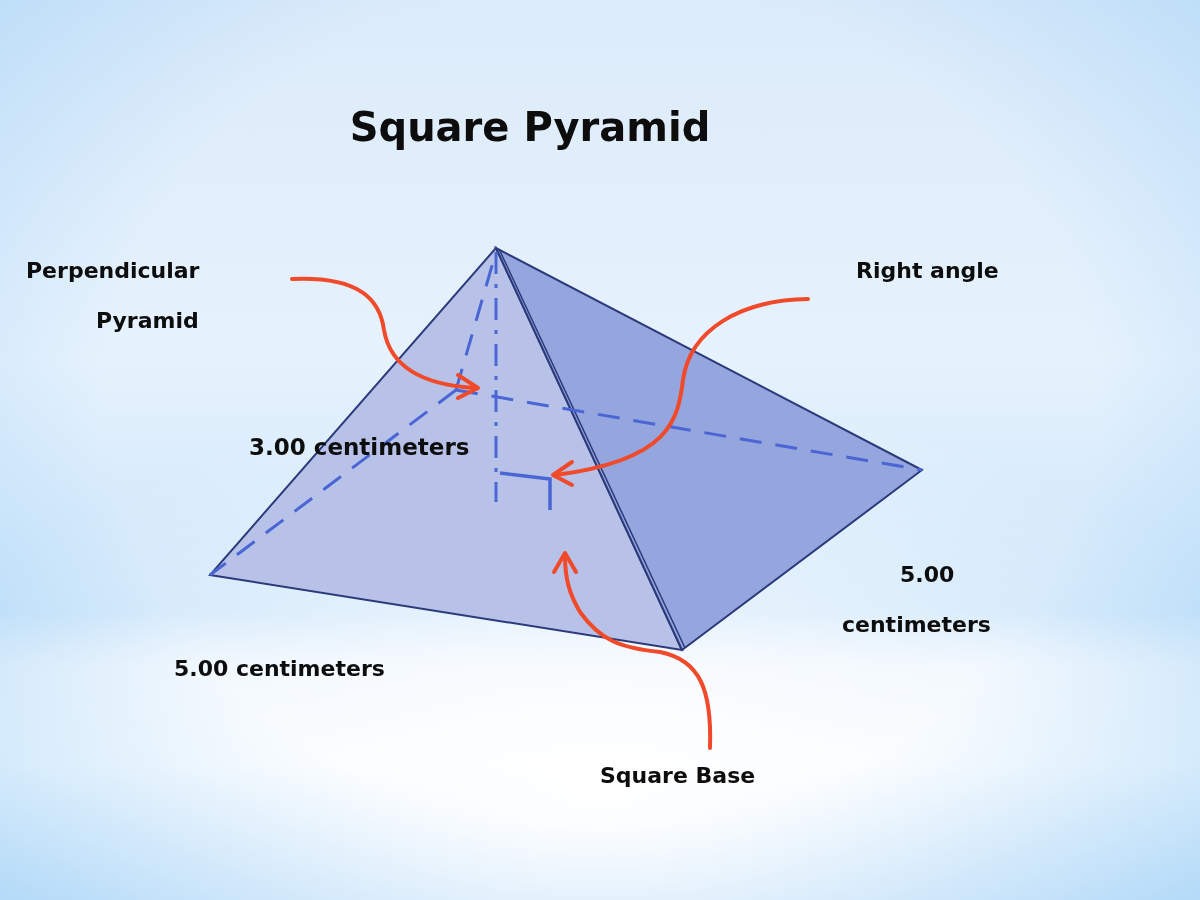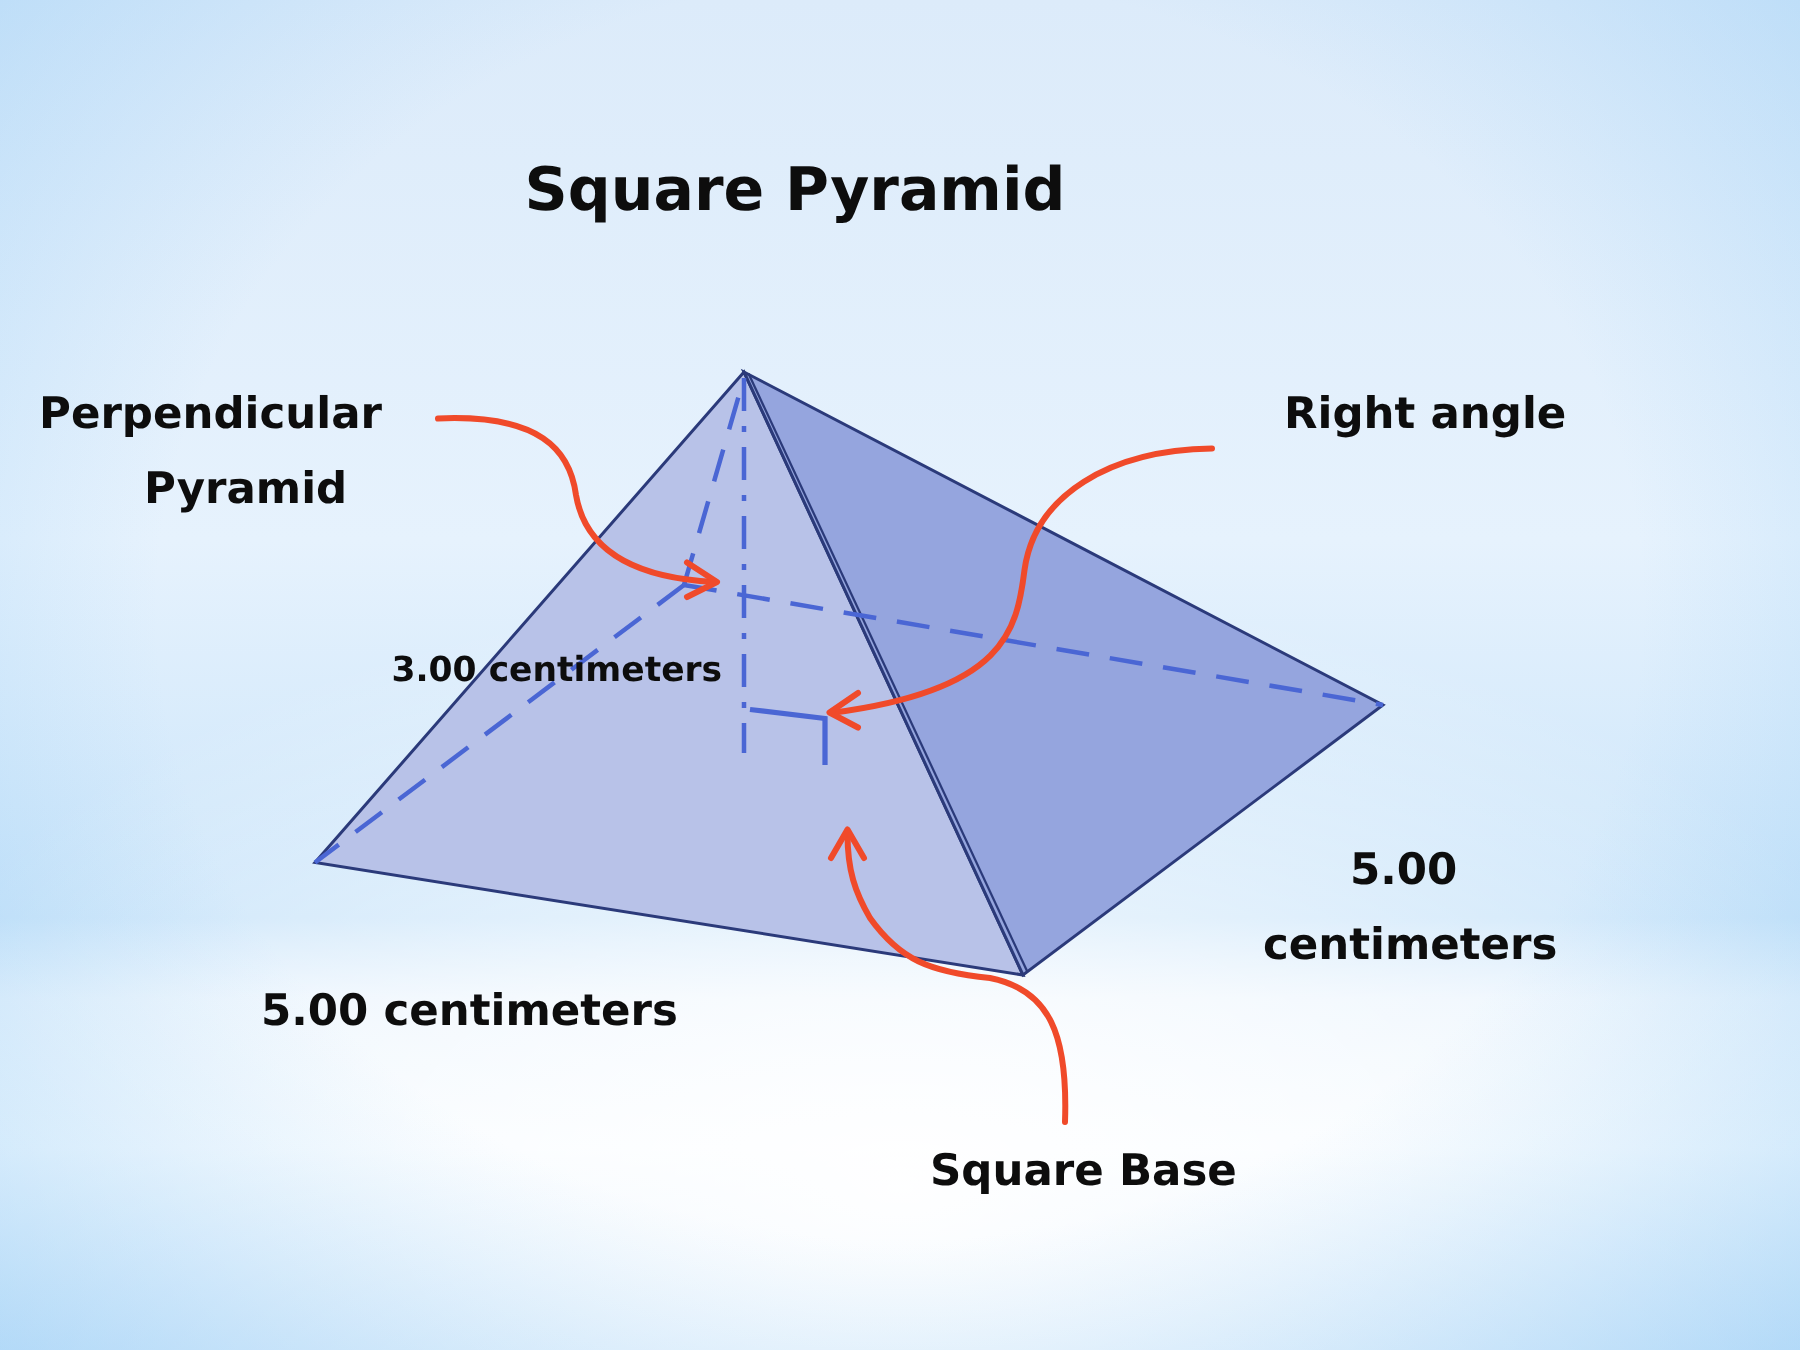--- a/index.html
+++ b/index.html
@@ -8,21 +8,21 @@
   .bg { position:absolute; inset:0;
     background:
       radial-gradient(ellipse 60% 45% at 50% 88%, rgba(255,255,255,0.95) 0%, rgba(255,255,255,0) 100%),
       linear-gradient(180deg, #dcebfa 0%, #e6f2fd 40%, #cbe5fa 68%, #eaf4fd 74%, #f6fbff 85%, #cfe6fa 100%);
   }
   .bg::after { content:""; position:absolute; inset:0;
     background: radial-gradient(ellipse 75% 85% at 50% 45%, rgba(255,255,255,0) 55%, rgba(140,200,245,0.55) 100%); }
   svg { position:absolute; left:0; top:0; }
   .lbl { position:absolute; color:#0d0d0d; font-weight:bold; white-space:nowrap; }
   .title { left:0; width:1060px; text-align:center; top:104px; font-size:40px; }
-  .big { font-size:29px; }
+  .big { font-size:22px; }
   .small { font-size:23px; }
 </style>
 </head>
 <body>
 
 <div class="bg"></div>
 
 <svg width="1200" height="900" viewBox="0 0 1200 900">
 
   <polygon points="496,248 210,575 682,650" fill="#b8c2e8" stroke="#2b3a7a" stroke-width="2"></polygon>
@@ -51,22 +51,22 @@
     <path d="M710,748 C712,690 700,660 660,652 C620,648 600,640 580,612 C570,595 565,580 565,556"></path>
     <polyline points="554,572 565,553 576,572"></polyline>
   </g>
 </svg>
 
 <div class="lbl title">Square Pyramid</div>
 
 <div class="lbl big" style="left:26px; top:258px;">Perpendicular</div>
 <div class="lbl big" style="left:96px; top:308px;">Pyramid</div>
 
-<div class="lbl small" style="left:249px; top:434px;margin-left:12px;">3.00 centimeters</div>
+<div class="lbl small" style="left:249px; top:434px;">3.00 centimeters</div>
 
 <div class="lbl big" style="left:856px; top:258px;">Right angle</div>
 
 <div class="lbl big" style="left:900px; top:562px;">5.00</div>
 <div class="lbl big" style="left:826px; top:612px;margin-left:16px;">centimeters</div>
 
 <div class="lbl big" style="left:174px; top:656px;">5.00 centimeters</div>
 
-<div class="lbl big" style="left:620px; top:763px;">Square Base</div>
+<div class="lbl big" style="left:600px; top:763px;">Square Base</div>
 
 </body></html>

